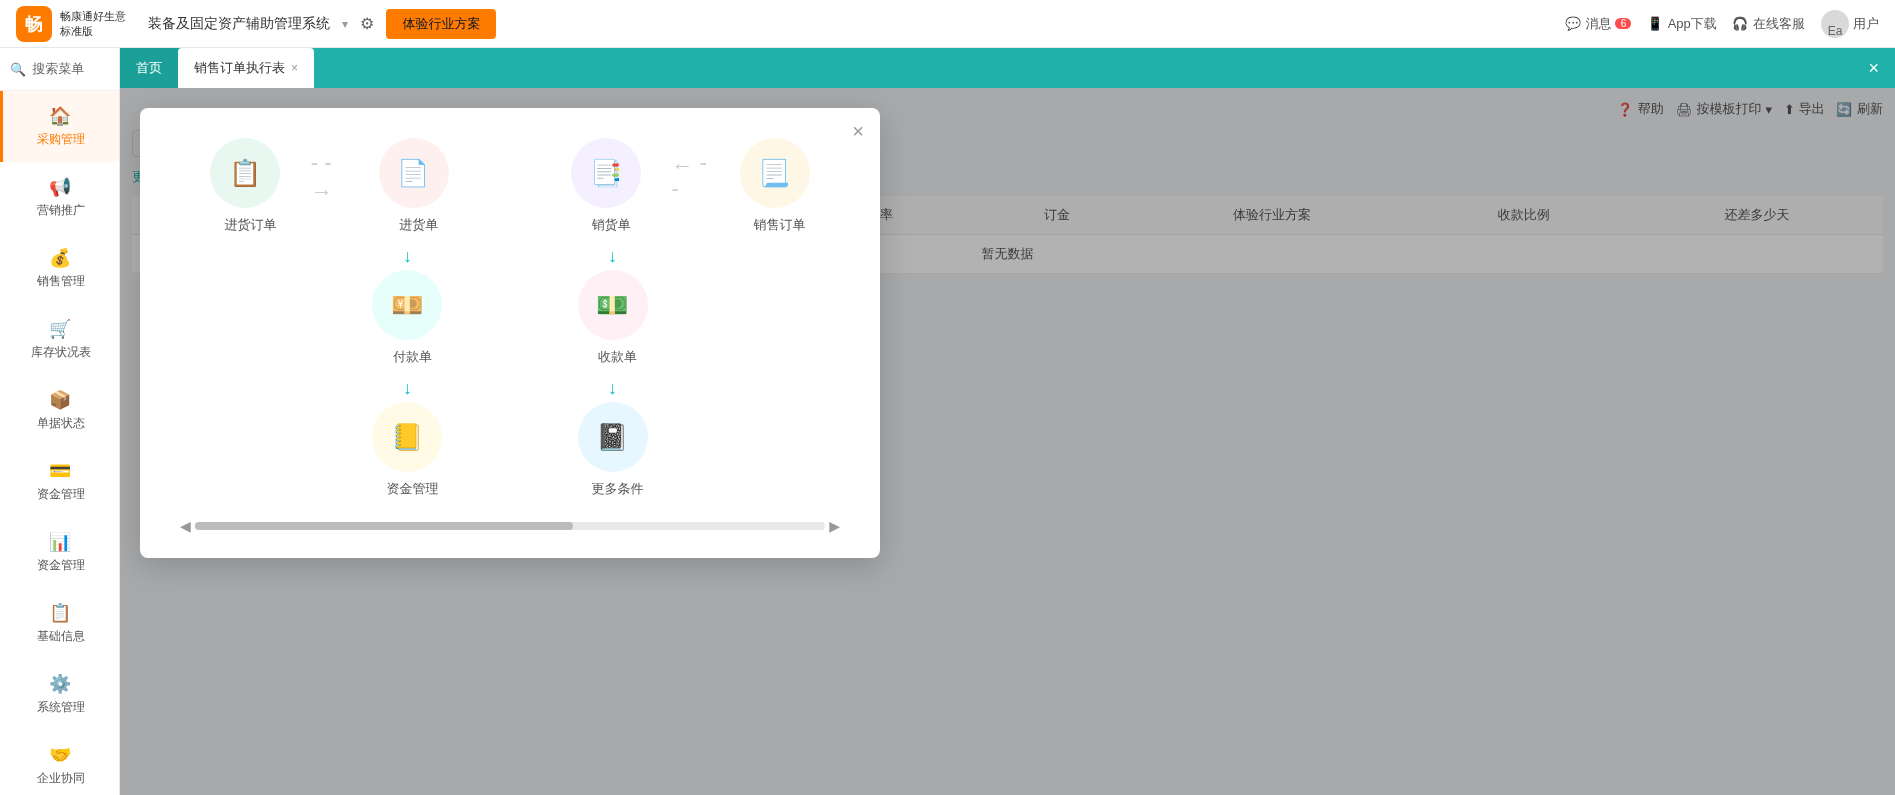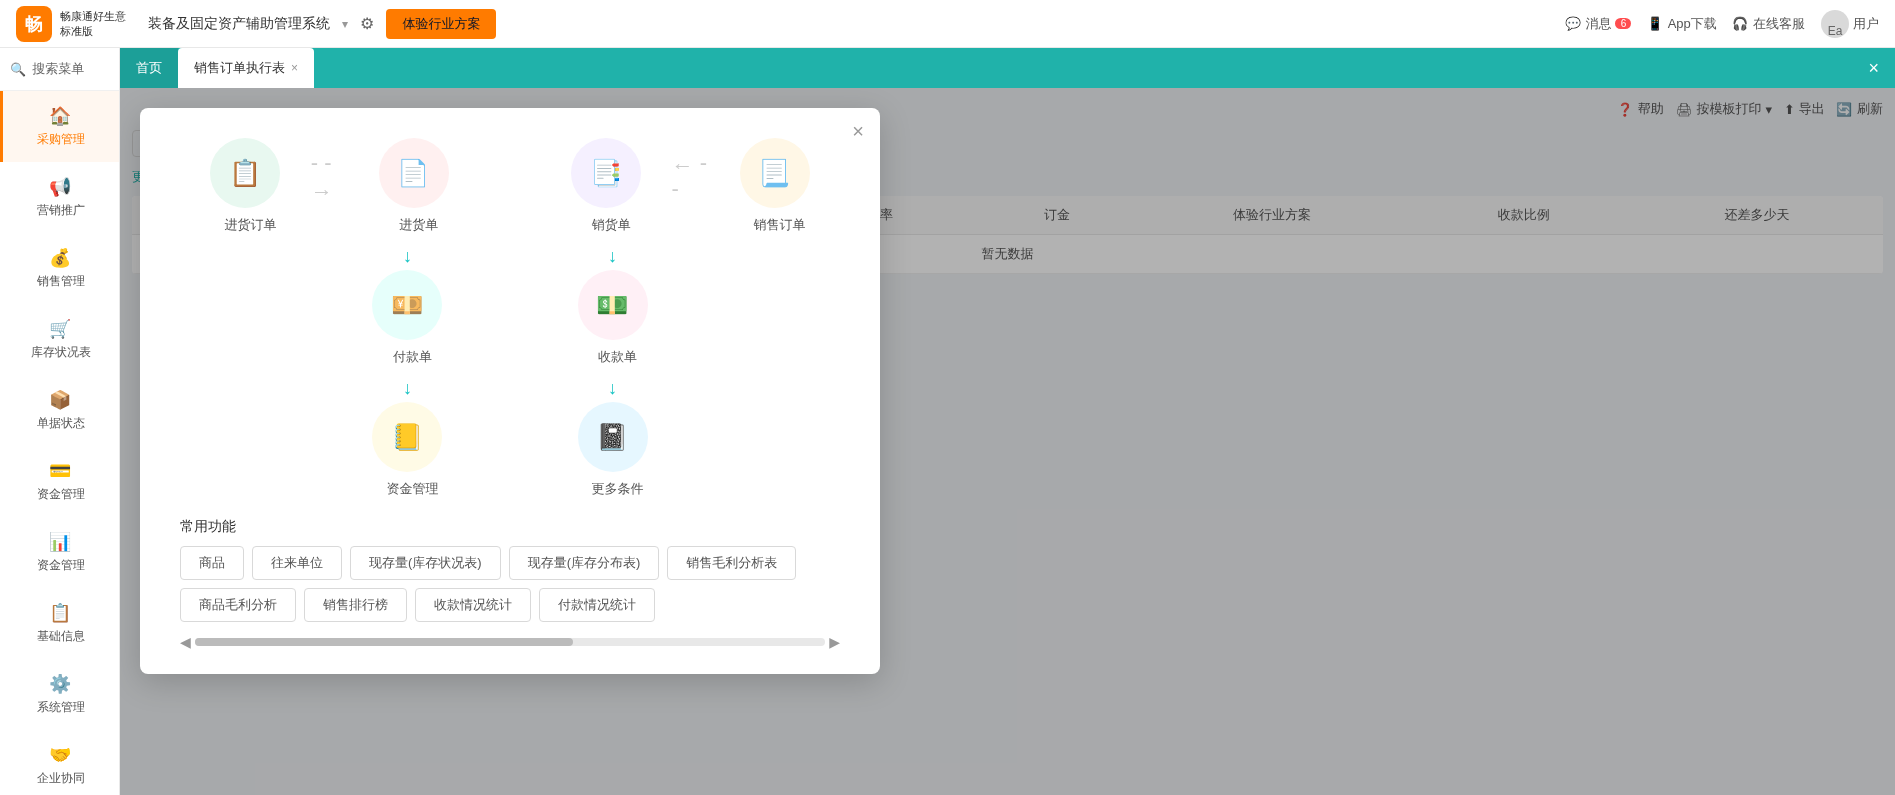--- a/index.html
+++ b/index.html
@@ -355,34 +355,20 @@
                 <div style="width:80px;"></div>
                 <div style="display:flex;flex-direction:column;align-items:center;gap:8px;width:170px;">
                   <div class="flow-circle lightblue" style="width:70px;height:70px;border-radius:50%;background:#e6f7ff;color:#1890ff;display:flex;align-items:center;justify-content:center;font-size:26px;">📓</div>
                   <span class="flow-label">更多条件</span>
                 </div>
                 <div style="width:22px;"></div>
                 <div style="width:170px;"></div>
               </div>
             </div>
 
-            <div class="common-func">
-              <div class="common-func-title">常用功能</div>
-              <div class="func-buttons">
-                <button class="func-btn">商品</button>
-                <button class="func-btn">往来单位</button>
-                <button class="func-btn">现存量(库存状况表)</button>
-                <button class="func-btn">现存量(库存分布表)</button>
-                <button class="func-btn">销售毛利分析表</button>
-                <button class="func-btn">商品毛利分析</button>
-                <button class="func-btn">销售排行榜</button>
-                <button class="func-btn">收款情况统计</button>
-                <button class="func-btn">付款情况统计</button>
-              </div>
-            </div>
 
             <div class="scroll-area">
               <span class="scroll-arrow">◀</span>
               <div class="scroll-track">
                 <div class="scroll-thumb"></div>
               </div>
               <span class="scroll-arrow">▶</span>
             </div>
           </div>
         </div>

